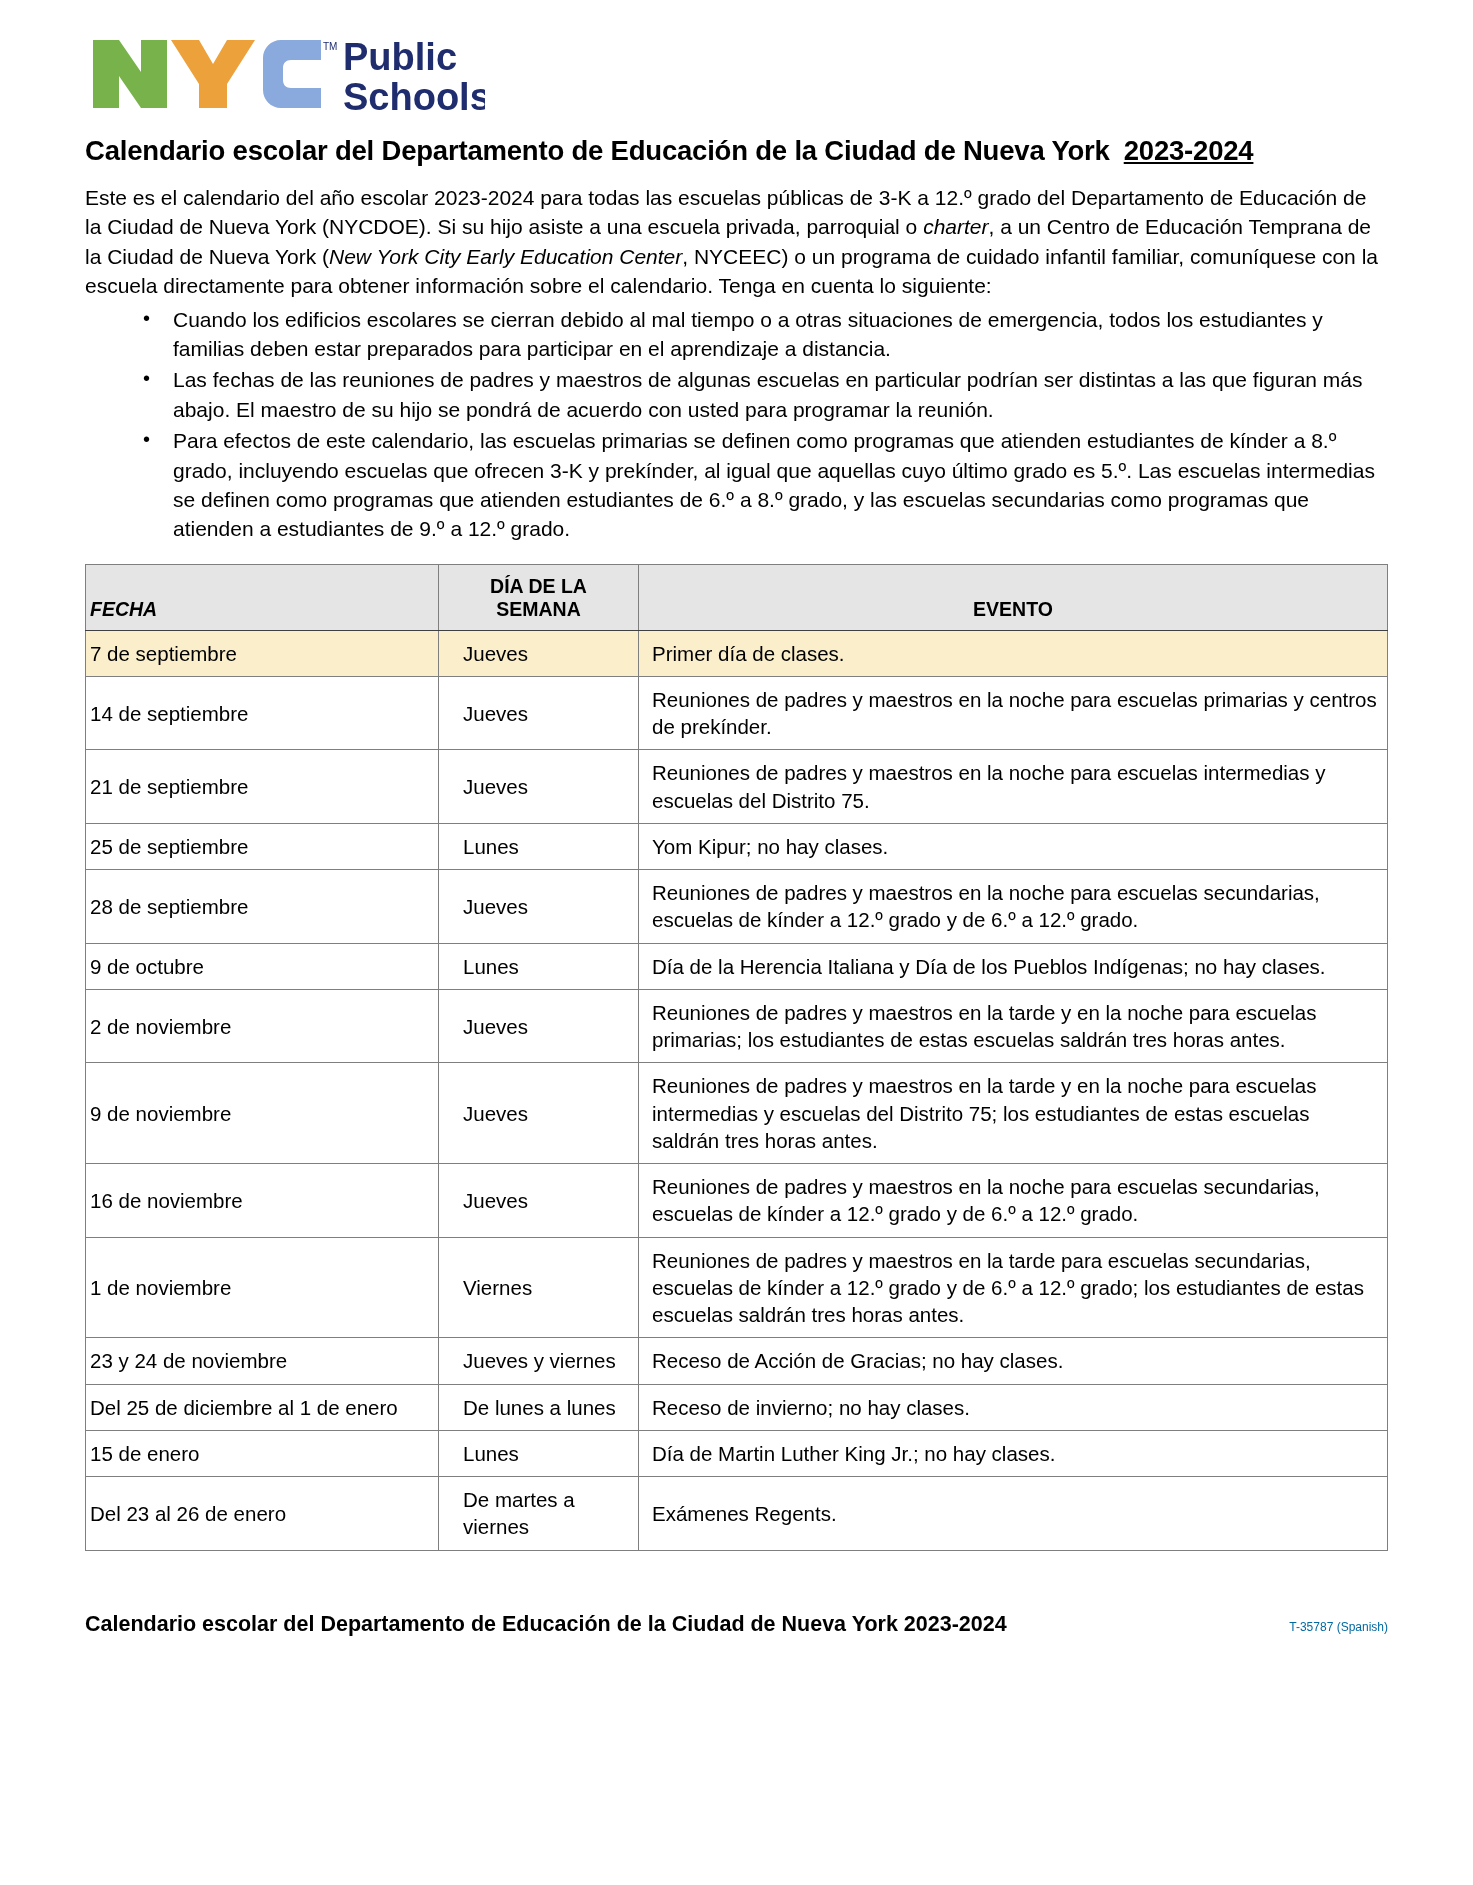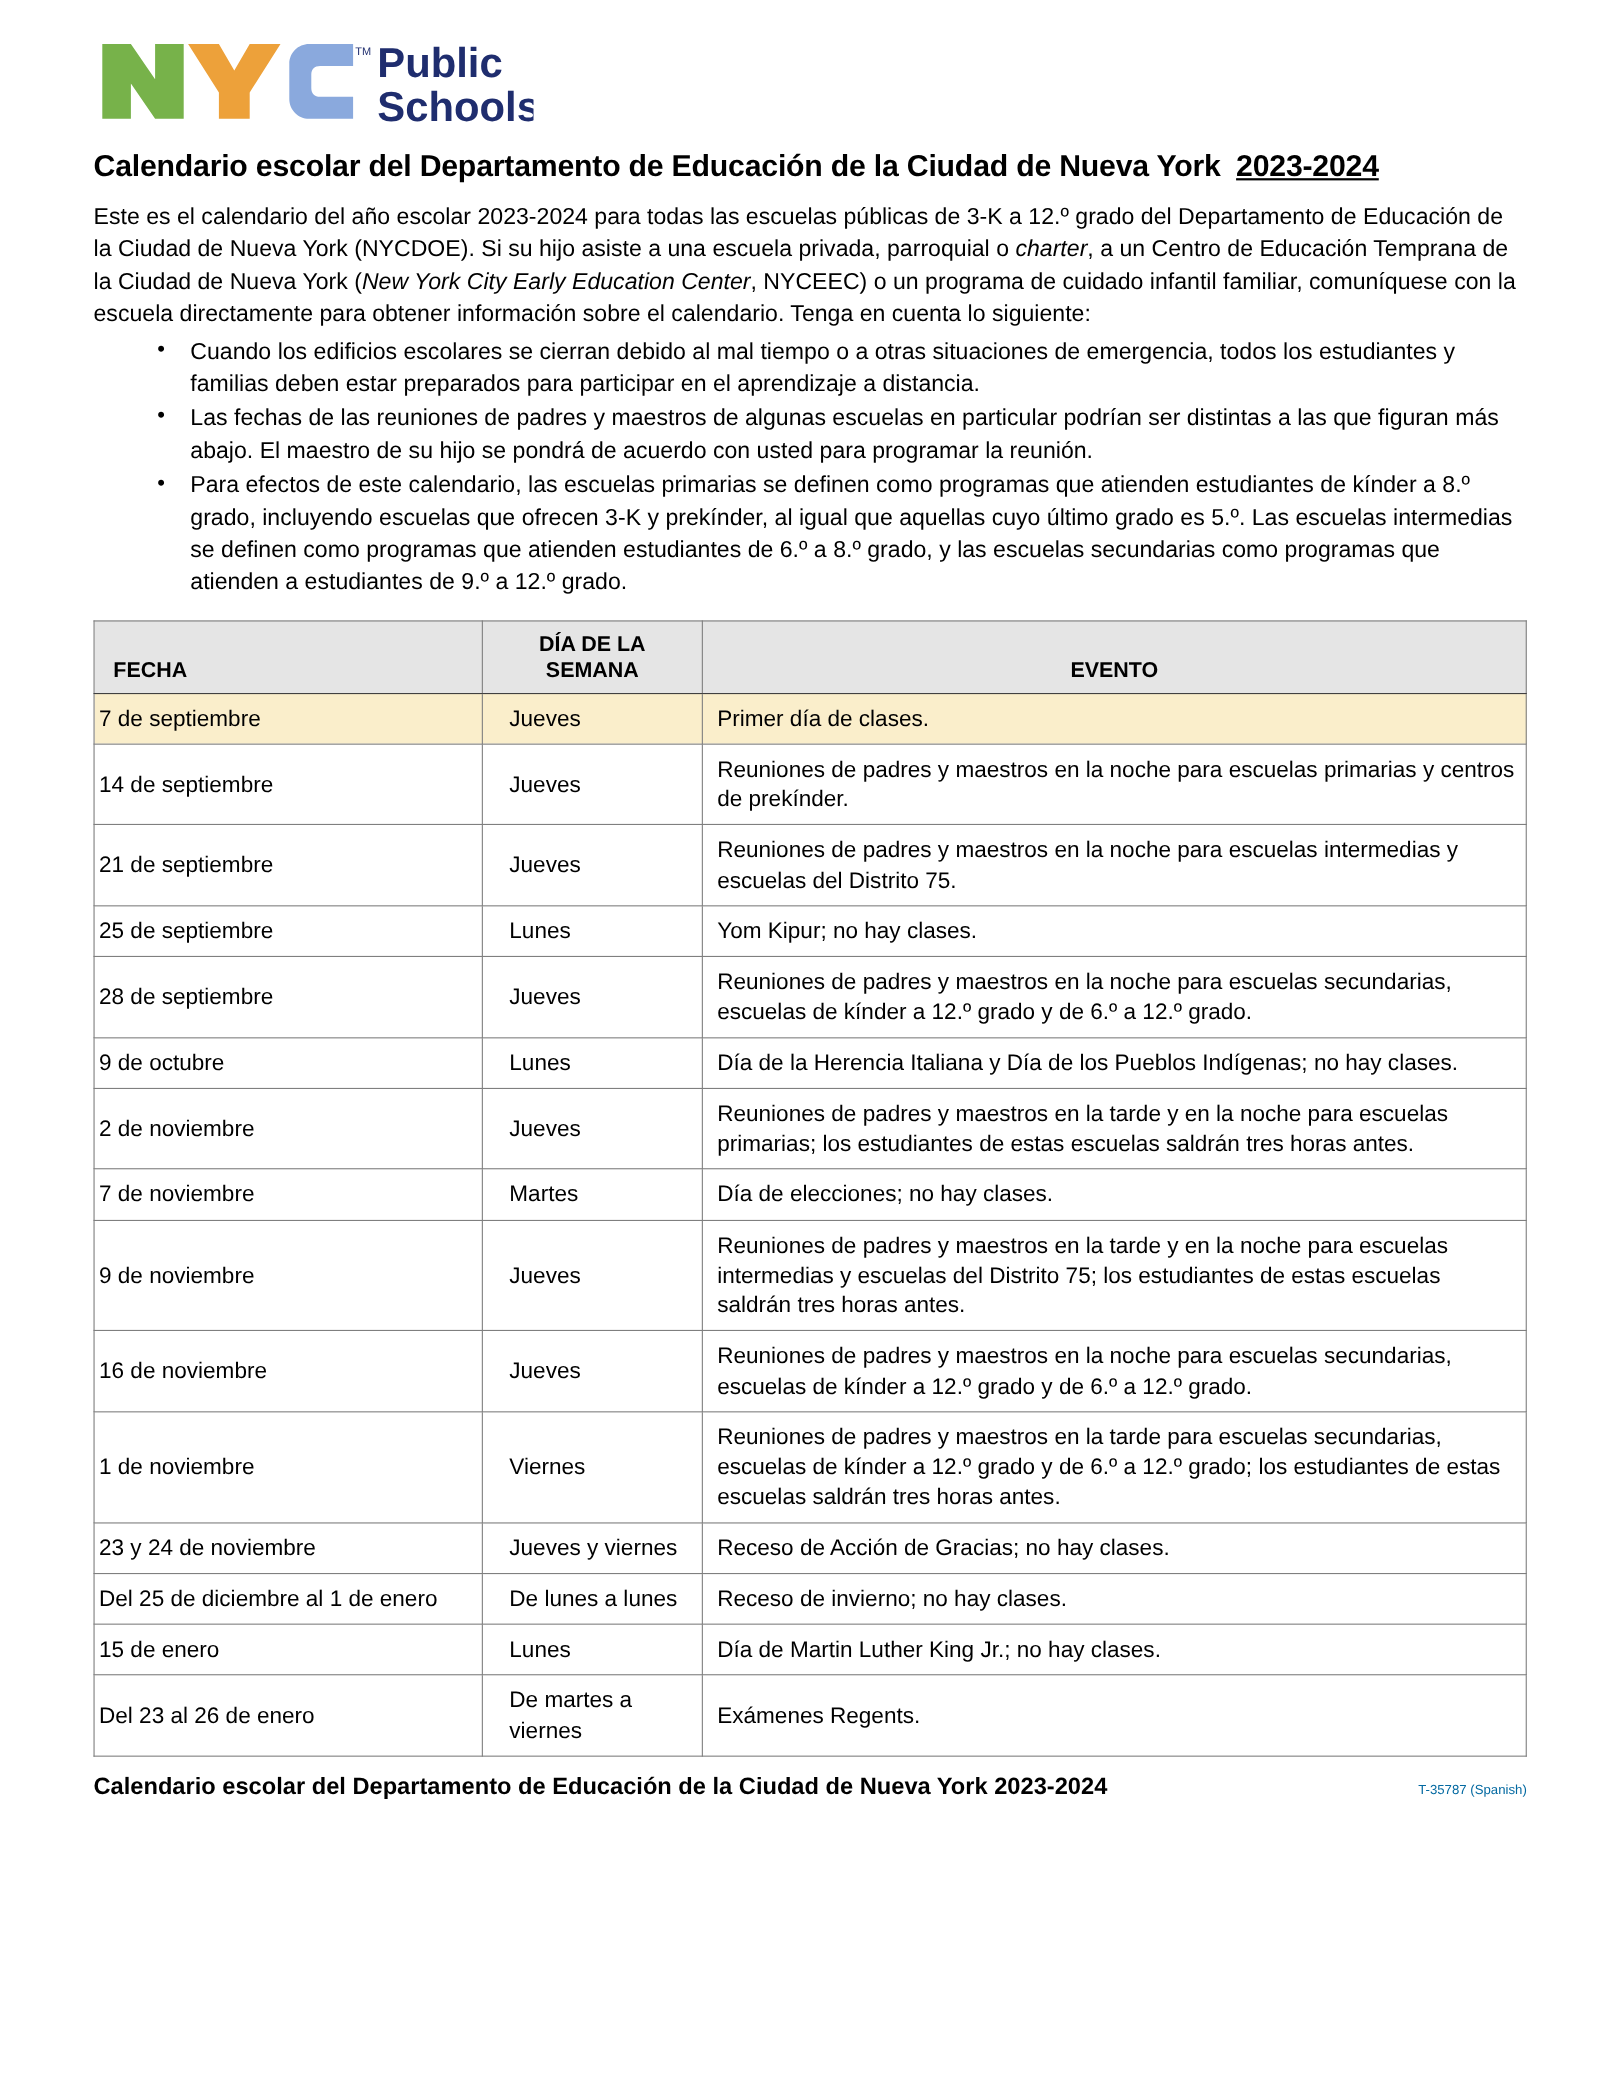--- a/index.html
+++ b/index.html
@@ -91,22 +91,23 @@
     border-right: 1.2px solid #7f7f7f;
     font-size: 19.5px;
     font-weight: bold;
     padding: 10px 10px 9px 10px;
     height: 62px;
     box-sizing: border-box;
     vertical-align: bottom;
   }
   table.cal thead th.th-date {
     text-align: left;
-    padding-left: 17px;
+    padding-left: 4px;
     border-left: 1.2px solid #7f7f7f;
+    font-style: italic;
   }
   table.cal thead th.th-day { text-align: center; }
   table.cal thead th.th-evt { text-align: center; border-right: 1.2px solid #7f7f7f; }
 
   table.cal tbody td {
     border-bottom: 1.6px solid #7f7f7f;
     border-right: 1.2px solid #7f7f7f;
     font-size: 20.5px;
     line-height: 1.33;
     padding: 9px 10px 9px 10px;
@@ -226,25 +227,20 @@
           <td class="td-date">9 de octubre</td>
           <td class="td-day">Lunes</td>
           <td class="td-evt">Día de la Herencia Italiana y Día de los Pueblos Indígenas; no hay clases.</td>
         </tr>
         <tr>
           <td class="td-date">2 de noviembre</td>
           <td class="td-day">Jueves</td>
           <td class="td-evt">Reuniones de padres y maestros en la tarde y en la noche para escuelas primarias; los estudiantes de estas escuelas saldrán tres horas antes.</td>
         </tr>
         <tr>
-          <td class="td-date">7 de noviembre</td>
-          <td class="td-day">Martes</td>
-          <td class="td-evt">Día de elecciones; no hay clases.</td>
-        </tr>
-        <tr>
           <td class="td-date">9 de noviembre</td>
           <td class="td-day">Jueves</td>
           <td class="td-evt">Reuniones de padres y maestros en la tarde y en la noche para escuelas intermedias y escuelas del Distrito 75; los estudiantes de estas escuelas saldrán tres horas antes.</td>
         </tr>
         <tr>
           <td class="td-date">16 de noviembre</td>
           <td class="td-day">Jueves</td>
           <td class="td-evt">Reuniones de padres y maestros en la noche para escuelas secundarias, escuelas de kínder a 12.º grado y de 6.º a 12.º grado.</td>
         </tr>
         <tr>

